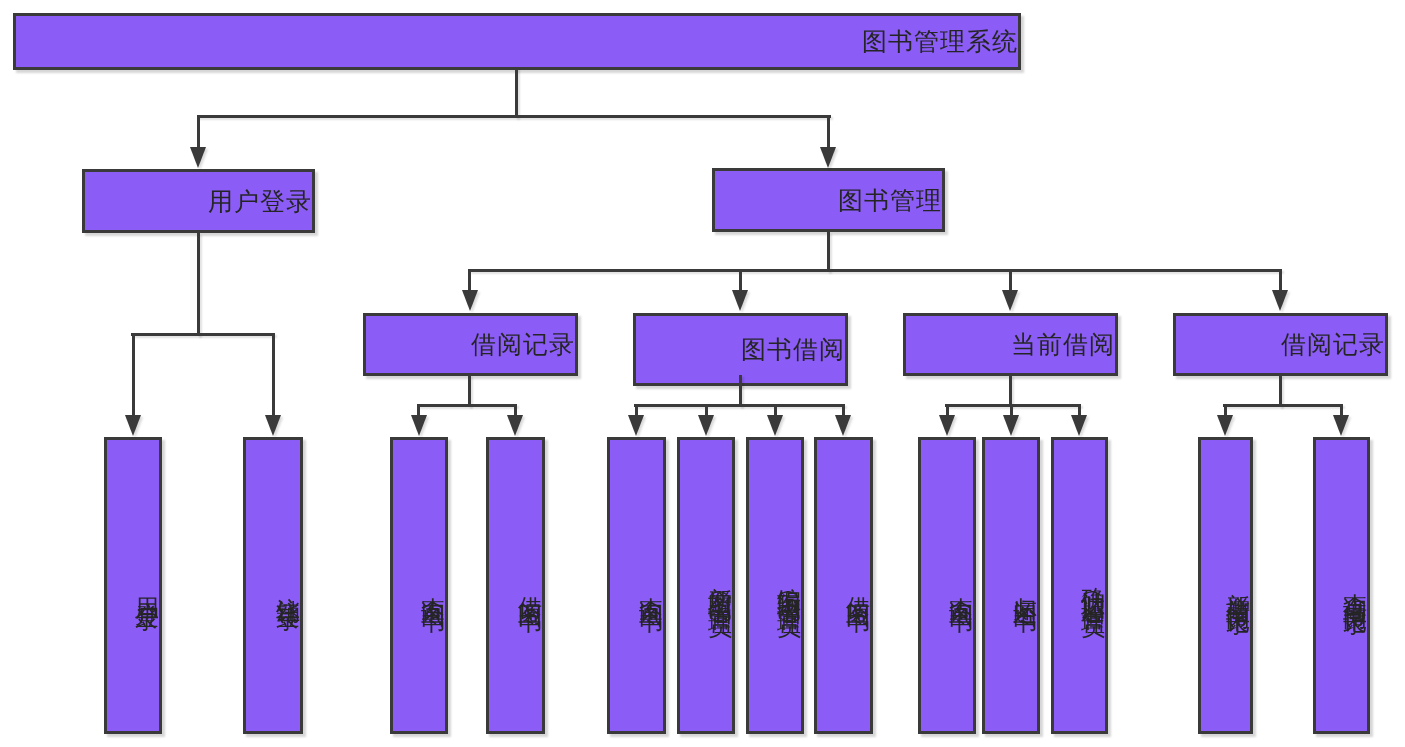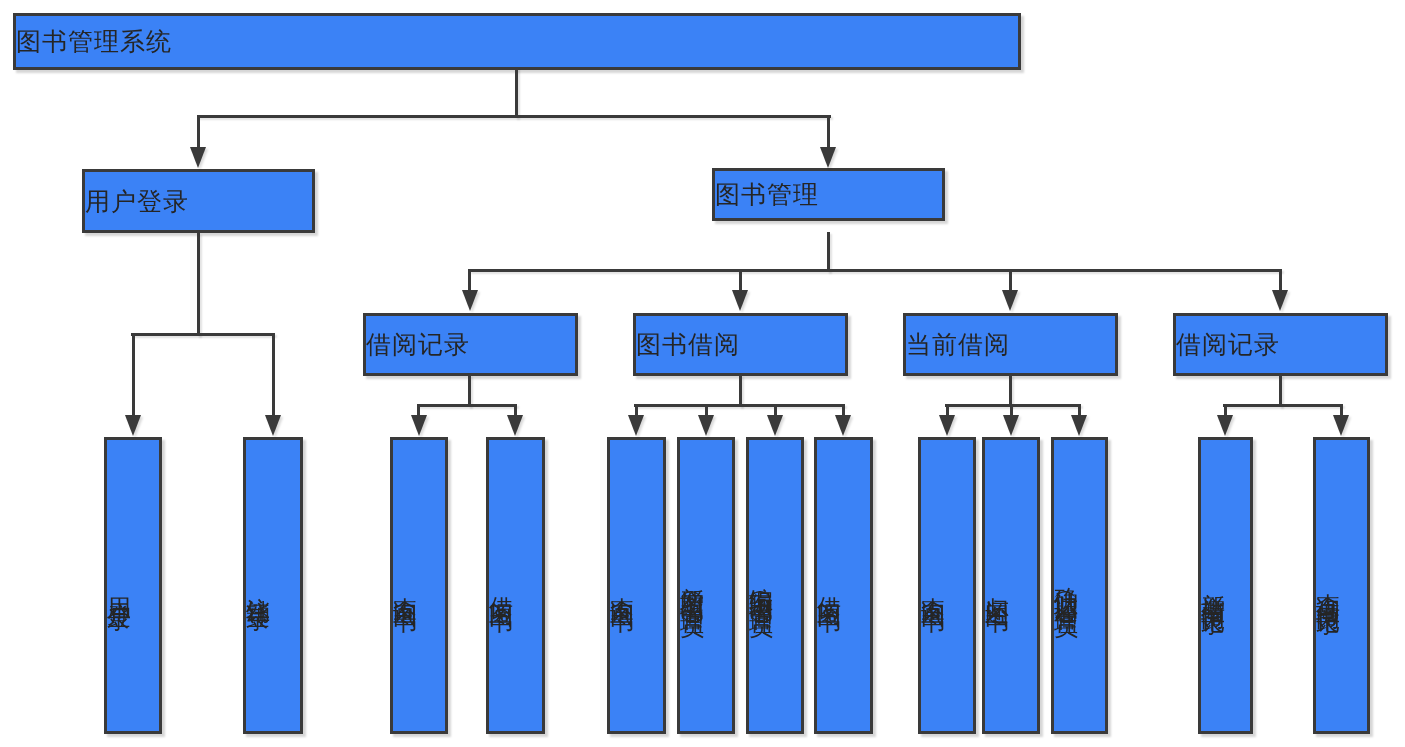--- a/index.html
+++ b/index.html
@@ -8,24 +8,24 @@
     width: 1405px;
     height: 747px;
     background: #ffffff;
     overflow: hidden;
     font-family: "Liberation Sans", "DejaVu Sans", sans-serif;
   }
   .box {
     position: absolute;
     box-sizing: border-box;
     border: 3px solid #3a3a3a;
-    background: #3b82f6;
+    background: #8b5cf6;
     display: flex;
     align-items: center;
-    justify-content: flex-start;
+    justify-content: flex-end;
     box-shadow: 3px 3px 2px rgba(0,0,0,0.16);
   }
   .hlabel {
     font-size: 25px;
     color: #252525;
     letter-spacing: 1px;
     white-space: nowrap;
     line-height: 1;
   }
   .vlabel {
@@ -79,28 +79,28 @@
 
 <div id="canvas">
 
   <div class="box" style="left:13px;top:13px;width:1008px;height:57px">
     <span class="hlabel">图书管理系统</span>
   </div>
 
   <div class="box" style="left:82px;top:169px;width:233px;height:64px">
     <span class="hlabel">用户登录</span>
   </div>
-  <div class="box" style="left:712px;top:168px;width:233px;height:53px">
+  <div class="box" style="left:712px;top:168px;width:233px;height:64px">
     <span class="hlabel">图书管理</span>
   </div>
 
   <div class="box" style="left:363px;top:313px;width:215px;height:63px">
     <span class="hlabel">借阅记录</span>
   </div>
-  <div class="box" style="left:633px;top:313px;width:215px;height:63px">
+  <div class="box" style="left:633px;top:313px;width:215px;height:73px">
     <span class="hlabel">图书借阅</span>
   </div>
   <div class="box" style="left:903px;top:313px;width:215px;height:63px">
     <span class="hlabel">当前借阅</span>
   </div>
   <div class="box" style="left:1173px;top:313px;width:215px;height:63px">
     <span class="hlabel">借阅记录</span>
   </div>
 
   <div class="box" style="left:104px;top:437px;width:58px;height:297px">

